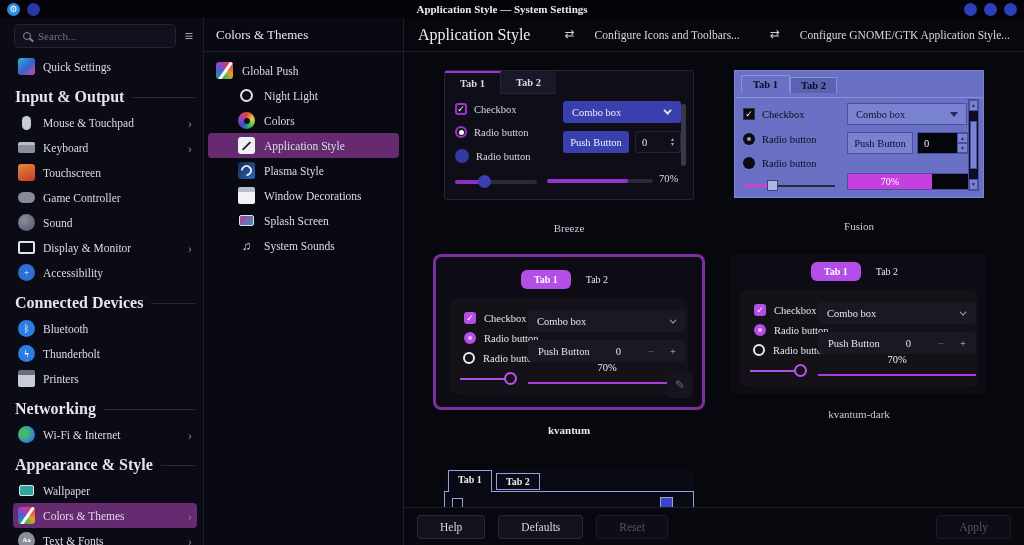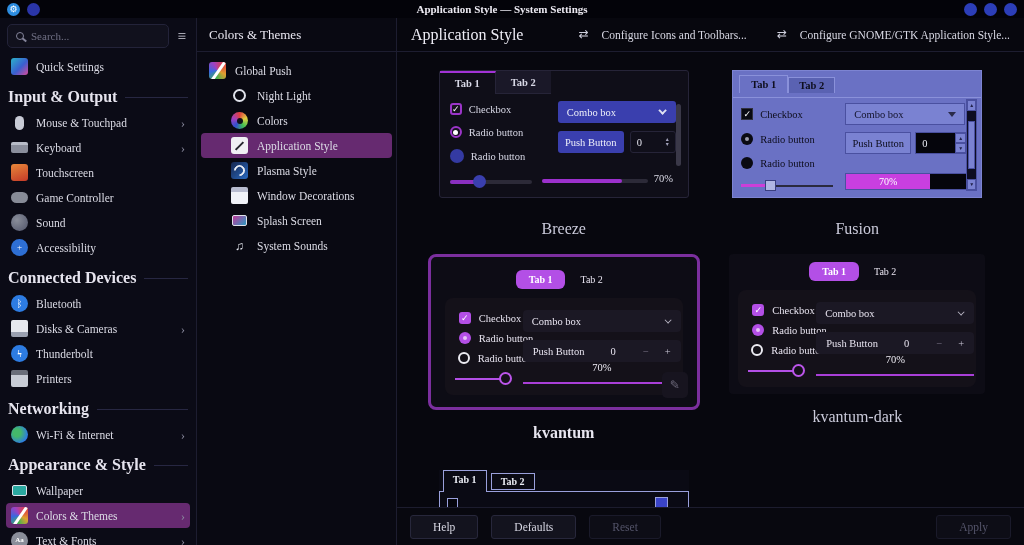--- a/index.html
+++ b/index.html
@@ -9,21 +9,21 @@
 
   
   .titlebar { height:18px; background:#030309; display:flex; align-items:center; padding:0 7px; gap:7px; }
   .tb-gear { width:13px; height:13px; border-radius:50%; background:#2d8de0; color:#fff; font-size:9px; line-height:13px; text-align:center; }
   .tb-app { width:13px; height:13px; border-radius:50%; background:#2a35a8; }
   .tb-title { flex:1; text-align:center; font-weight:bold; font-size:11px; color:#eceaf2; }
   .tb-controls { display:flex; gap:7px; }
   .tb-btn { width:13px; height:13px; border-radius:50%; background:#2c3eb8; }
 
   
-  .window { display:flex; height:527px; }
+  .window { display:flex; height:527px;margin-left:7px; }
   .sidebar { width:197px; background:#0b0b16; border-right:1px solid #1d1d30; display:flex; flex-direction:column; overflow:hidden; }
   .middle { width:200px; background:#090912; border-right:1px solid #1d1d30; display:flex; flex-direction:column; overflow:hidden; }
   .main { flex:1; background:#07070e; display:flex; flex-direction:column; overflow:hidden; }
 
   
   .search-row { display:flex; align-items:center; gap:6px; padding:6px 7px 4px 7px; }
   .search-field { flex:1; height:24px; background:#11111d; border:1px solid #232339; border-radius:5px; display:flex; align-items:center; gap:7px; padding:0 8px; color:#707084; font-size:11px; }
   .mag { width:8px; height:8px; border:1.5px solid #84849a; border-radius:50%; position:relative; flex:none; }
   .mag::after { content:''; position:absolute; width:5px; height:1.5px; background:#84849a; right:-4px; bottom:-1px; transform:rotate(40deg); }
   .burger { color:#d2d2de; font-size:15px; padding:0 3px; }
@@ -78,30 +78,30 @@
   .mid-header { height:34px; flex:none; display:flex; align-items:center; padding:0 12px; font-size:13px; color:#eae8f2; border-bottom:1px solid #1d1d30; }
   .mid-list { flex:1; overflow:hidden; padding:6px 4px; }
   .mid-item { display:flex; align-items:center; gap:9px; height:25px; padding:0 8px; border-radius:4px; font-size:11.5px; color:#dcdce6; }
   .mid-item.indent { padding-left:30px; }
   .mid-item.selected { background:#662a70; }
 
   
   .main-header { height:34px; flex:none; display:flex; align-items:center; padding:0 14px; border-bottom:1px solid #1d1d30; }
   .main-title { font-size:16px; font-weight:normal; color:#eeedf6; }
   .toolbar { margin-left:auto; display:flex; gap:30px; }
-  .tool-btn { display:flex; align-items:center; gap:13px; background:none; border:none; color:#d8d8e4; font-family:inherit; font-size:11.5px; }
+  .tool-btn { display:flex; align-items:center; gap:20px; background:none; border:none; color:#d8d8e4; font-family:inherit; font-size:11.5px; }
   .cfg-icon { color:#cfd0de; font-size:12px; }
   .cfg-icon::before { content:"⇄"; }
 
   
   .content { flex:1; overflow:hidden; display:grid; grid-template-columns:1fr 1fr; grid-template-rows:186px 200px auto; padding:0 20px; justify-items:center; }
   .pv-cell { display:flex; flex-direction:column; align-items:center; padding-top:18px; }
   .pv-cell.row2 { padding-top:16px; }
   .pv-cell.partial { padding-top:32px; }
-  .pv-caption { margin-top:22px; font-size:16px; color:#cacada;text-align:center; }
+  .pv-caption { margin-top:22px; font-size:11px; color:#cacada;text-align:center; }
   .pv-caption.bold { font-weight:bold; color:#e8e6f0; }
   .pv-cell.row2 .pv-caption { margin-top:14px; }
 
   
   .b-card { position:relative; width:250px; height:130px; background:#0f0e18; border:1px solid #262438; border-radius:3px; font-size:10.5px; color:#d8d8e6; }
   .b-tabs { display:flex; height:23px; }
   .b-tab { padding:0 15px; display:flex; align-items:center; font-weight:bold; }
   .b-tab.active { border-top:2px solid #a233d6; border-right:1px solid #262438; background:#0f0e18; }
   .b-tab.off { background:#1a1828; border-bottom:1px solid #262438; }
   .b-row { position:absolute; display:flex; align-items:center; gap:7px; }
@@ -246,34 +246,34 @@
           </div>
           <div class="side-item">
             <span class="ic ic-game-controller"></span>
             <span>Game Controller</span>
           </div>
           <div class="side-item">
             <span class="ic ic-sound"></span>
             <span>Sound</span>
           </div>
           <div class="side-item">
+            <span class="ic ic-display"></span>
+            <span>Display &amp; Monitor</span>
+            <span class="chev"></span>
+          </div>
+          <div class="side-item">
             <span class="ic ic-accessibility"></span>
             <span>Accessibility</span>
           </div>
           <div class="side-section">
             <span>Connected Devices</span>
           </div>
           <div class="side-item">
             <span class="ic ic-bluetooth"></span>
             <span>Bluetooth</span>
-          </div>
-          <div class="side-item">
-            <span class="ic ic-disks"></span>
-            <span>Disks &amp; Cameras</span>
-            <span class="chev"></span>
           </div>
           <div class="side-item">
             <span class="ic ic-thunderbolt"></span>
             <span>Thunderbolt</span>
           </div>
           <div class="side-item">
             <span class="ic ic-printers"></span>
             <span>Printers</span>
           </div>
           <div class="side-section">

